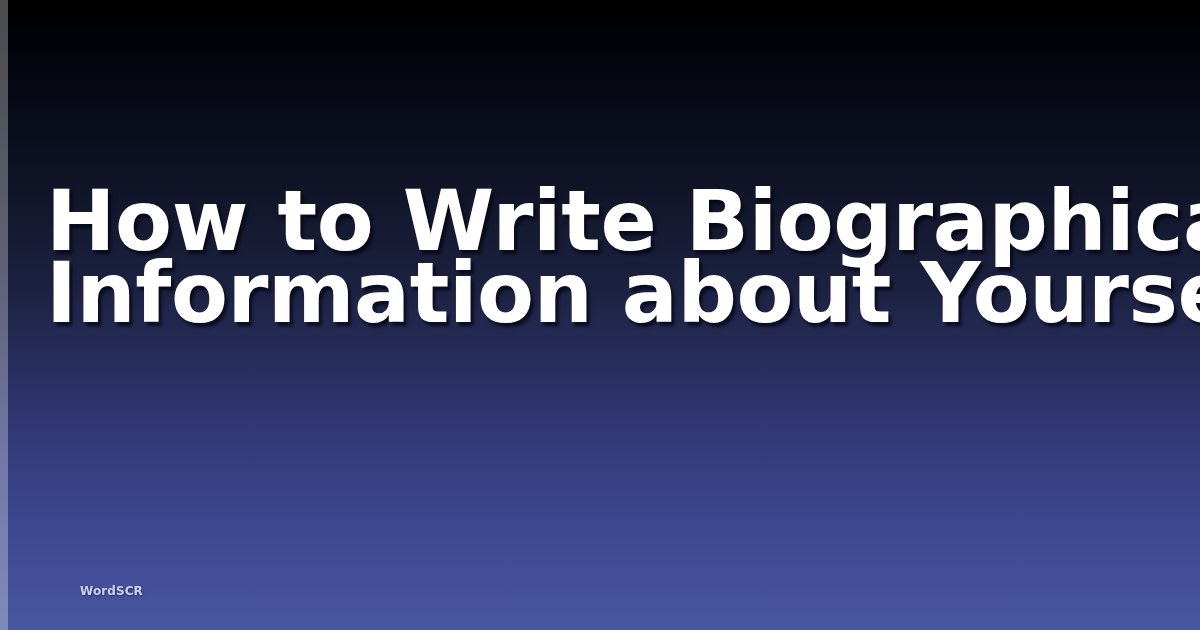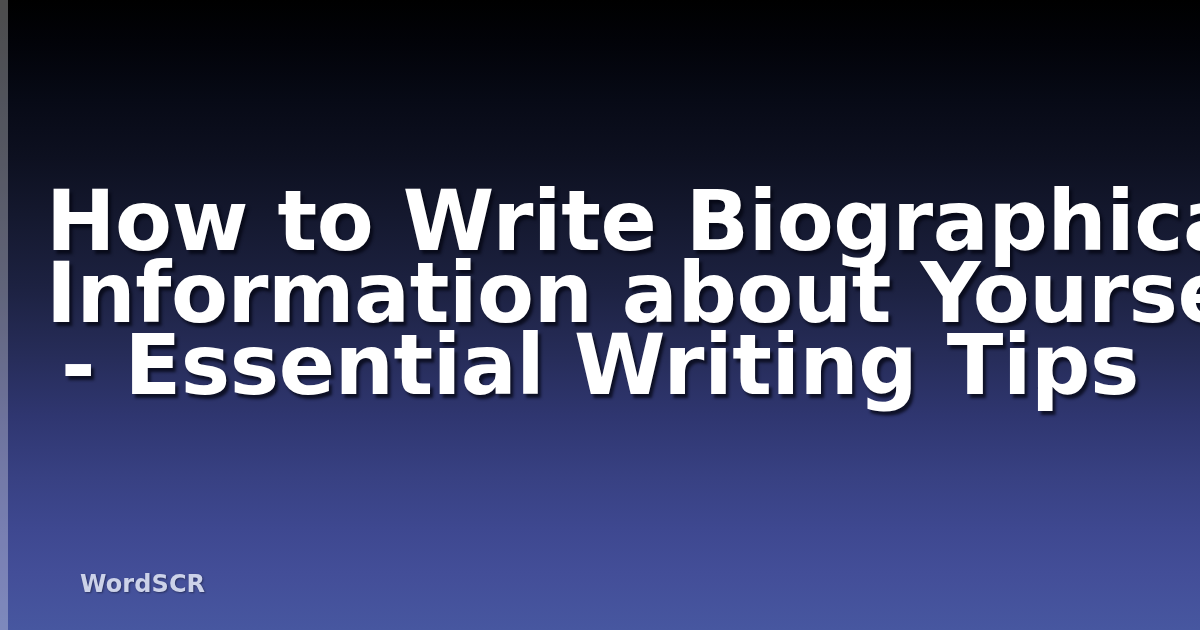--- a/index.html
+++ b/index.html
@@ -73,37 +73,36 @@
   .headline .tline {
     display: block;
     white-space: nowrap;
   }
 
   .brand {
     position: absolute;
     left: 80px;
     bottom: 32px;
     color: #ccd2e9;
-    font-size: 24px;
+    font-size: 12px;
     font-weight: 700;
     letter-spacing: 0.1px;
     text-shadow: 1px 1px 2px rgba(8, 10, 26, 0.45);
     font-family: "DejaVu Sans", "Liberation Sans", sans-serif;
   }
 </style>
 </head>
 <body>
 
 <div class="og-card">
 
   <div class="left-edge-strip"></div>
 
   <div class="title-wrap">
     <h1 class="headline">
       <span class="tline">How to Write Biographical</span>
       <span class="tline">Information about Yourself?</span>
-      <span class="tline">- Essential Writing Tips</span>
     </h1>
   </div>
 
   <div class="brand">WordSCR</div>
 
 </div>
 
 </body></html>

